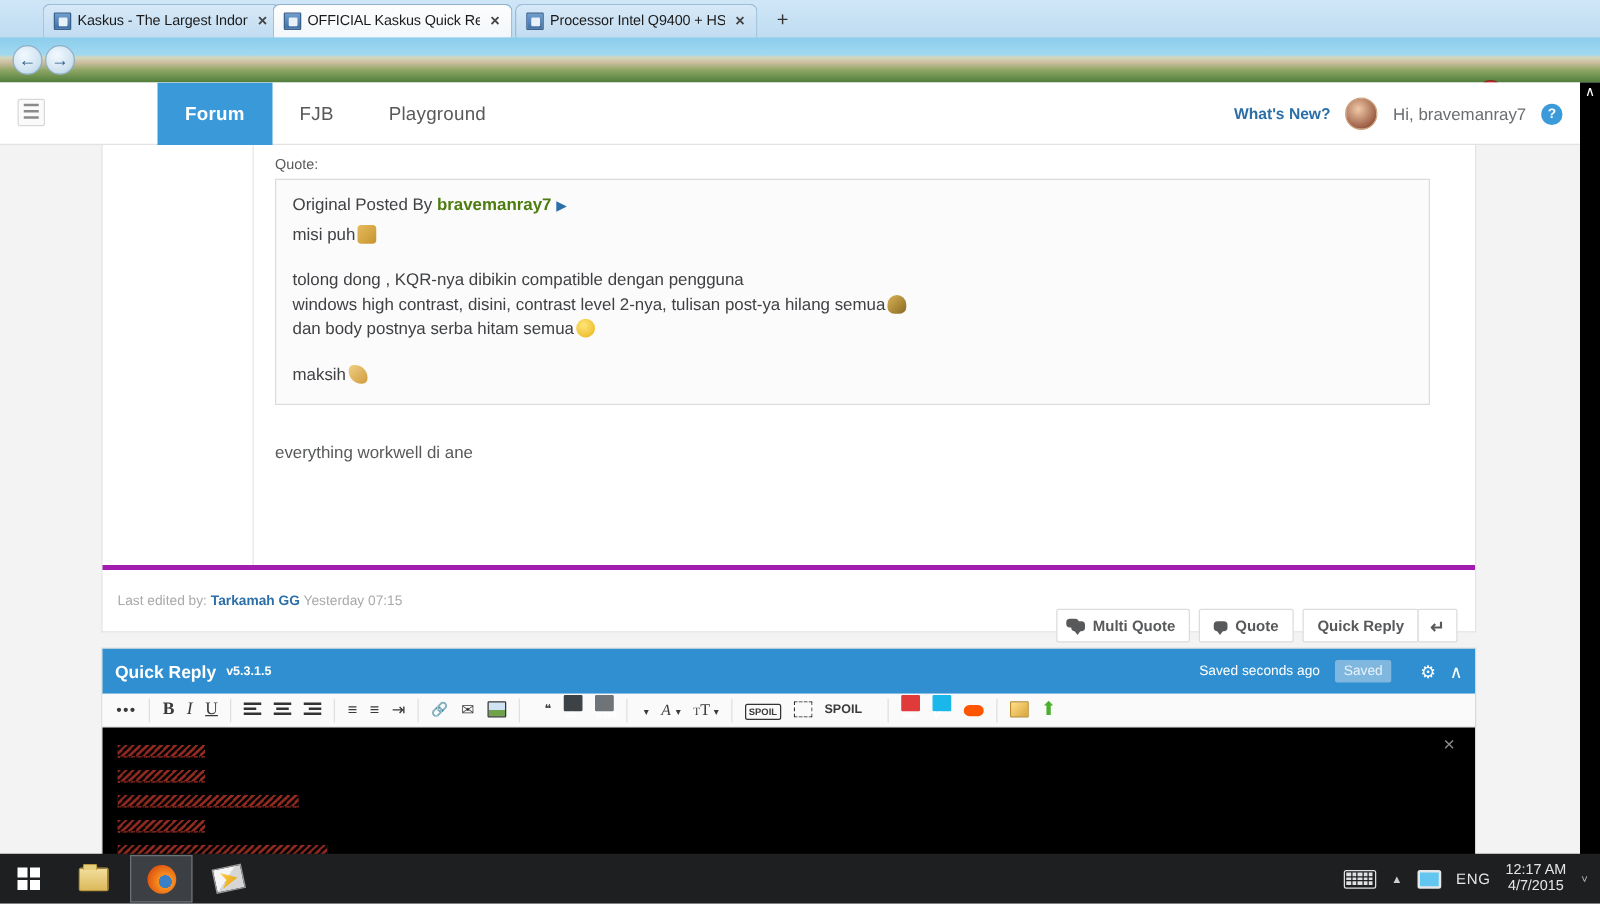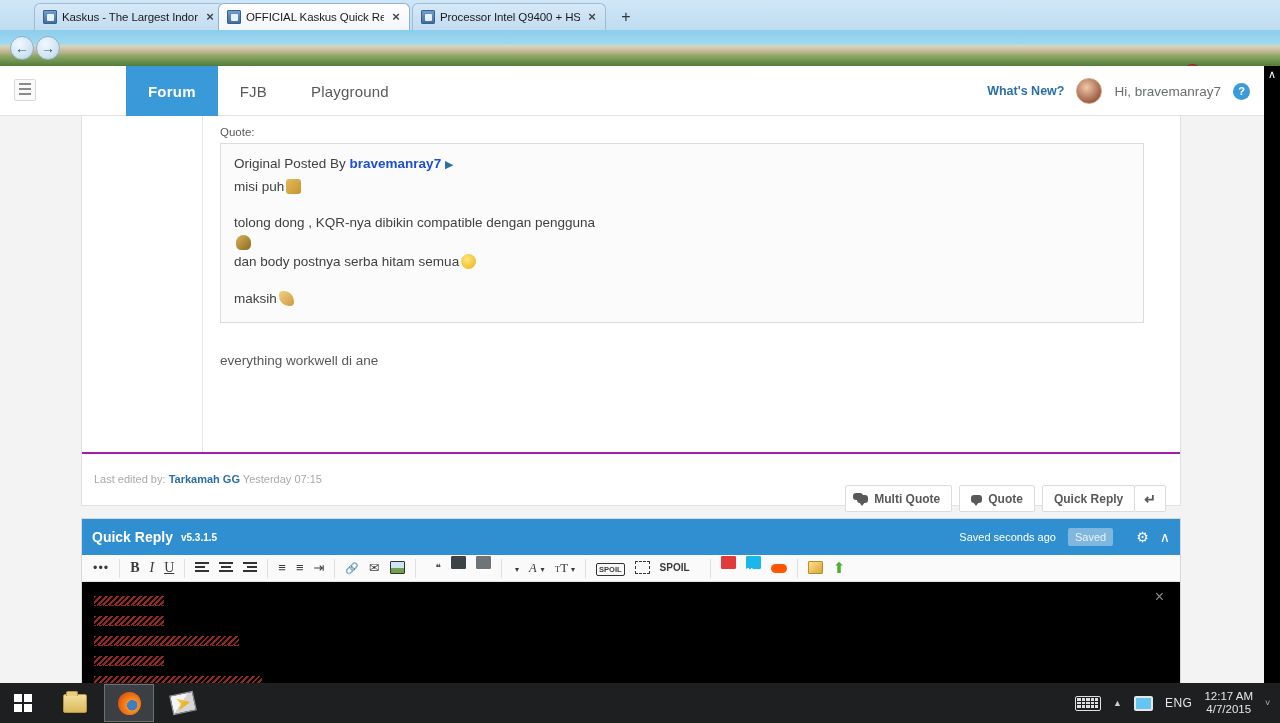--- a/index.html
+++ b/index.html
@@ -221,38 +221,38 @@
     position: absolute; left: 122px; top: 0; right: 0; height: 336px;
     padding: 10px 16px;
   }
   .quote-label { font-size: 11.5px; color: #58595b; margin-bottom: 5px; }
   .quote-block {
     border: 1px solid #dcdcdc; background: #fbfbfb;
     padding: 10px 13px 14px; width: 924px;
     font-size: 13.5px; color: #3f4144; line-height: 19.5px;
   }
   .quote-head { margin-bottom: 2px; }
-  .quote-head b { font-weight: bold; color: #1d4ed8; }
+  .quote-head b { font-weight: bold; color: #4d7c0f; }
   .tri { color: #2c6fa8; font-size: 11px; }
   .q-gap { height: 17px; }
   .emo {
     display: inline-block; width: 15px; height: 15px; vertical-align: -3px;
     margin-left: 2px; border-radius: 3px;
   }
   .emo.note { background: linear-gradient(135deg,#e4bb5c,#c79430); }
   .emo.bow  { background: linear-gradient(135deg,#d9b356,#8a6a22); border-radius: 50% 50% 35% 35%; }
   .emo.smile{ background: radial-gradient(circle at 40% 35%, #ffe479, #e9b216); border-radius: 50%; }
   .emo.hands{ background: linear-gradient(135deg,#f0cf84,#cf9c3e); border-radius: 4px 10px 4px 10px; }
 
   .post-text { font-size: 13.5px; color: #58595b; margin-top: 30px; }
   .post-text p { margin-bottom: 18px; }
 
   .post-foot {
     position: absolute; left: 0; bottom: 0; width: 100%; height: 53px;
-    border-top: 2px solid #a21caf;
+    border-top: 4px solid #a21caf;
   }
   .lastedit {
     position: absolute; left: 12px; top: 19px; font-size: 11px; color: #a7a9ab;
   }
   .lastedit b { color: #2c6fa8; font-weight: bold; }
   .post-actions {
     position: absolute; right: 14px; top: 11px; display: flex;
   }
   .pbtn {
     height: 27px; border: 1px solid #dcdcdc; background: #fff;
@@ -520,21 +520,21 @@
       <div class="quote-label">Quote:</div>
       <div class="quote-block">
         <div class="quote-head">
           <span>Original Posted By</span>
           <b>bravemanray7</b>
           <span class="tri">▶</span>
         </div>
         <div><span>misi puh</span><span class="emo note"></span></div>
         <div class="q-gap"></div>
         <div>tolong dong , KQR-nya dibikin compatible dengan pengguna</div>
-        <div><span class="emo bow"></span></div>
+        <div><span>windows high contrast, disini, contrast level 2-nya, tulisan post-ya hilang semua</span><span class="emo bow"></span></div>
         <div><span>dan body postnya serba hitam semua</span><span class="emo smile"></span></div>
         <div class="q-gap"></div>
         <div><span>maksih</span><span class="emo hands"></span></div>
       </div>
 
       <div class="post-text">
         <p>everything workwell di ane</p>
       </div>
     </div>
 

